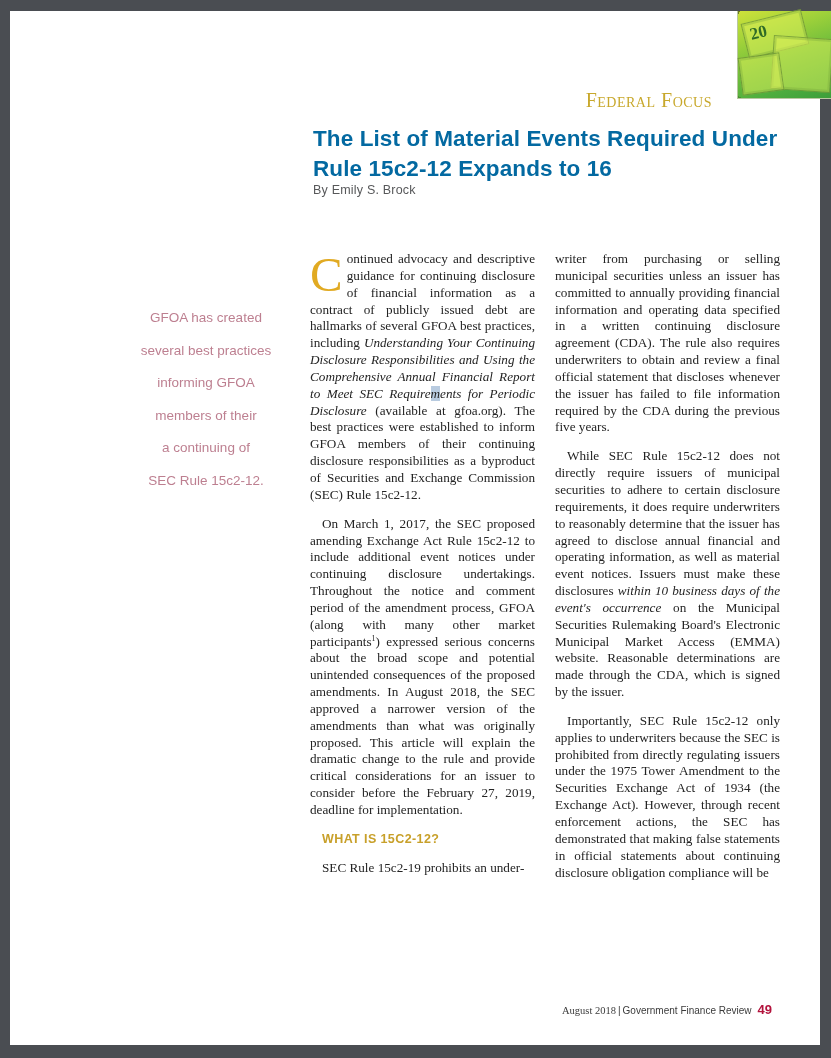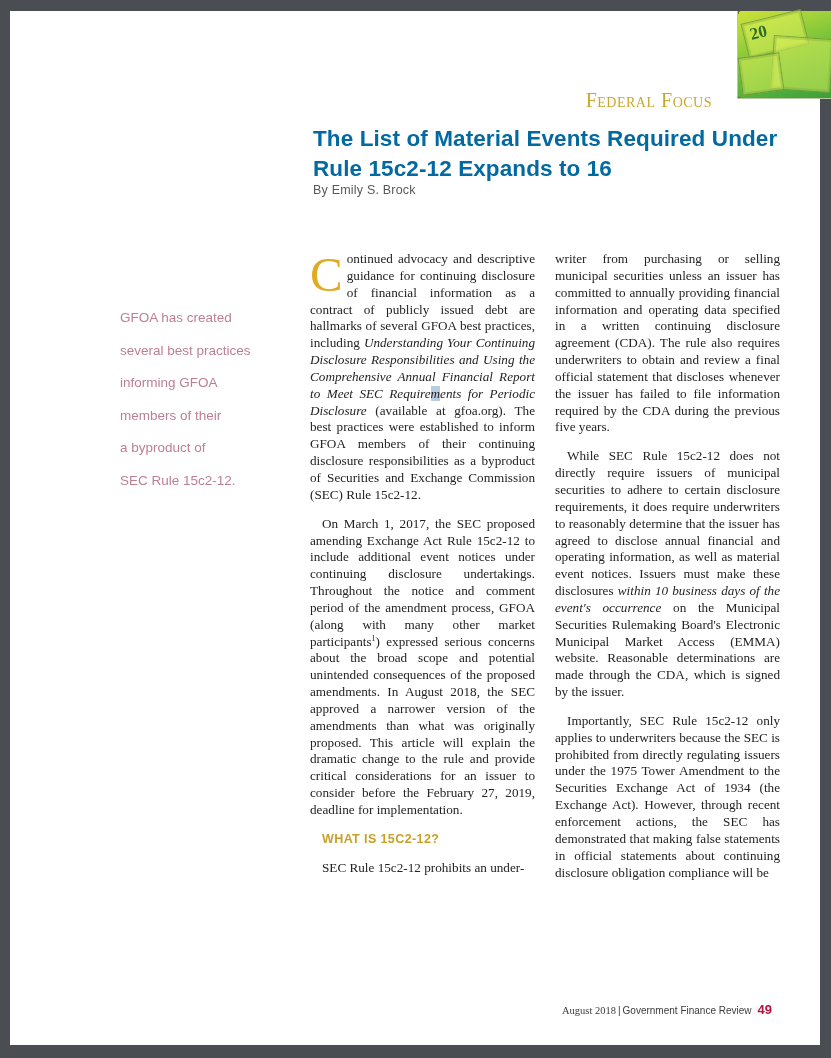--- a/index.html
+++ b/index.html
@@ -97,21 +97,21 @@
     color: #57585a;
     letter-spacing: 0.2px;
   }
 
   
   #pullquote {
     position: absolute;
     left: 110px;
     top: 291px;
     width: 172px;
-    text-align: left;
+    text-align: center;
     font-family: "Liberation Sans", sans-serif;
     font-size: 13.5px;
     line-height: 32.5px;
     color: #bd7f90;
   }
 
   
   .col {
     position: absolute;
     top: 240px;
@@ -198,32 +198,32 @@
 
     <h1 id="headline">The List of Material Events Required Under Rule 15c2-12 Expands to 16</h1>
 
     <div id="byline">By Emily S. Brock</div>
 
     <div id="pullquote">
       <div>GFOA has created</div>
       <div>several best practices</div>
       <div>informing GFOA</div>
       <div>members of their</div>
-      <div>a byproduct of</div>
+      <div>a continuing of</div>
       <div>SEC Rule 15c2-12.</div>
     </div>
 
     <div id="col1" class="col">
       <p class="no-indent"><span class="dropcap">C</span><span>ontinued advocacy and descriptive guidance for continuing disclosure of financial information as a contract of publicly issued debt are hallmarks of several GFOA best practices, including </span><span class="it">Understanding Your Continuing Disclosure Responsibilities and Using the Comprehensive Annual Financial Report to Meet SEC Require</span><span class="it hl">m</span><span class="it">ents for Periodic Disclosure</span><span> (available at gfoa.org). The best practices were established to inform GFOA members of their continuing disclosure responsibilities as a byproduct of Securities and Exchange Commission (SEC) Rule 15c2-12.</span></p>
 
       <p><span>On March 1, 2017, the SEC proposed amending Exchange Act Rule 15c2-12 to include additional event notices under continuing disclosure undertakings. Throughout the notice and comment period of the amendment process, GFOA (along with many other market participants</span><sup class="fn">1</sup><span>) expressed serious concerns about the broad scope and potential unintended consequences of the proposed amendments. In August 2018, the SEC approved a narrower version of the amendments than what was originally proposed. This article will explain the dramatic change to the rule and provide critical considerations for an issuer to consider before the February 27, 2019, deadline for implementation.</span></p>
 
       <p class="subhead">WHAT IS 15C2-12?</p>
 
-      <p>SEC Rule 15c2-12 prohibits an under-</p>
+      <p>SEC Rule 15c2-19 prohibits an under-</p>
     </div>
 
     <div id="col2" class="col">
       <p class="no-indent">writer from purchasing or selling municipal securities unless an issuer has committed to annually providing financial information and operating data specified in a written continuing disclosure agreement (CDA). The rule also requires underwriters to obtain and review a final official statement that discloses whenever the issuer has failed to file information required by the CDA during the previous five years.</p>
 
       <p><span>While SEC Rule 15c2-12 does not directly require issuers of municipal securities to adhere to certain disclosure requirements, it does require underwriters to reasonably determine that the issuer has agreed to disclose annual financial and operating information, as well as material event notices. Issuers must make these disclosures </span><span class="it">within 10 business days of the event's occurrence</span><span> on the Municipal Securities Rulemaking Board's Electronic Municipal Market Access (EMMA) website. Reasonable determinations are made through the CDA, which is signed by the issuer.</span></p>
 
       <p>Importantly, SEC Rule 15c2-12 only applies to underwriters because the SEC is prohibited from directly regulating issuers under the 1975 Tower Amendment to the Securities Exchange Act of 1934 (the Exchange Act). However, through recent enforcement actions, the SEC has demonstrated that making false statements in official statements about continuing disclosure obligation compliance will be</p>
     </div>
 

